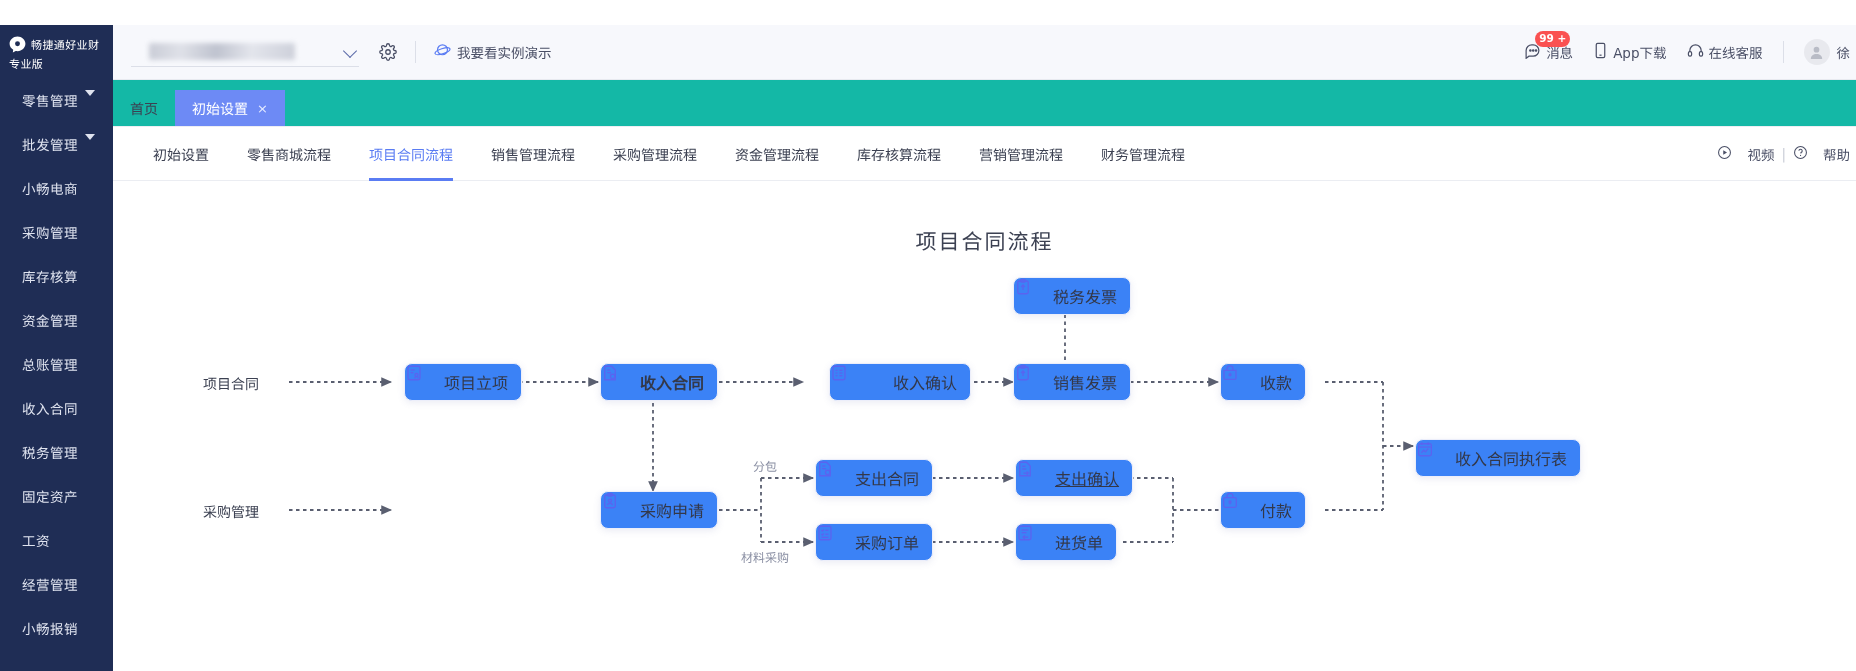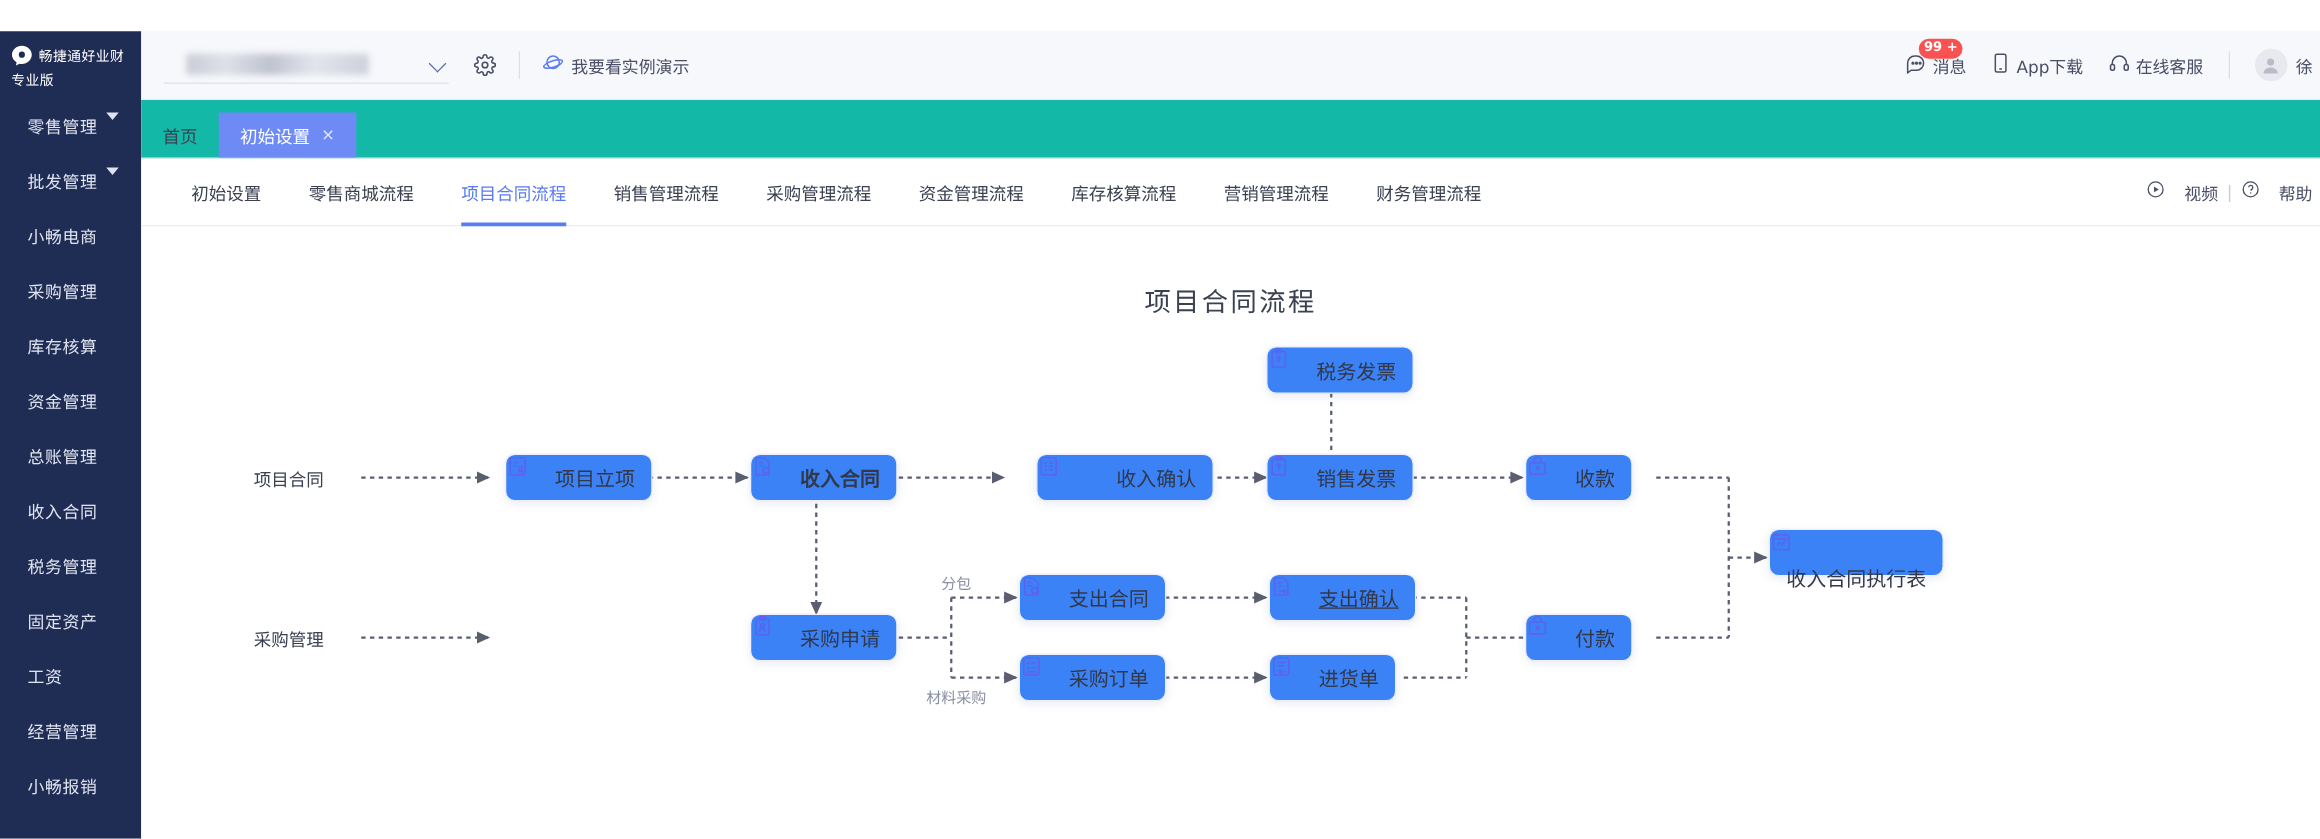--- a/index.html
+++ b/index.html
@@ -517,21 +517,21 @@
         <span class="nicon">
           <svg width="18" height="18" viewBox="0 0 24 24" fill="none" stroke="#5b63f0" stroke-width="1.7">
             <path d="M4 8.5h16v10a2 2 0 0 1-2 2H6a2 2 0 0 1-2-2z"></path>
             <path d="M8 8.5V6.4a4 4 0 0 1 8 0v2.1"></path>
             <path d="M12 11.6v5M10 13.4h4M10 15.2h4"></path>
           </svg>
         </span>
         <span>收款</span>
       </div>
 
-      <div class="node" style="left:1302px; top:188px;flex-direction:column;">
+      <div class="node" style="left:1302px; top:204px;">
         <span class="nicon">
           <svg width="18" height="18" viewBox="0 0 24 24" fill="none" stroke="#5b63f0" stroke-width="1.7">
             <rect x="3.5" y="5" width="17" height="16" rx="2.2"></rect>
             <line x1="3.5" y1="9.4" x2="20.5" y2="9.4"></line>
             <line x1="7.8" y1="3" x2="7.8" y2="6.6"></line>
               <line x1="16.2" y1="3" x2="16.2" y2="6.6"></line>
             <path d="M7.2 17l3-3.4 2.4 2.2 3.6-4.2"></path>
           </svg>
         </span>
         <span>收入合同执行表</span>

